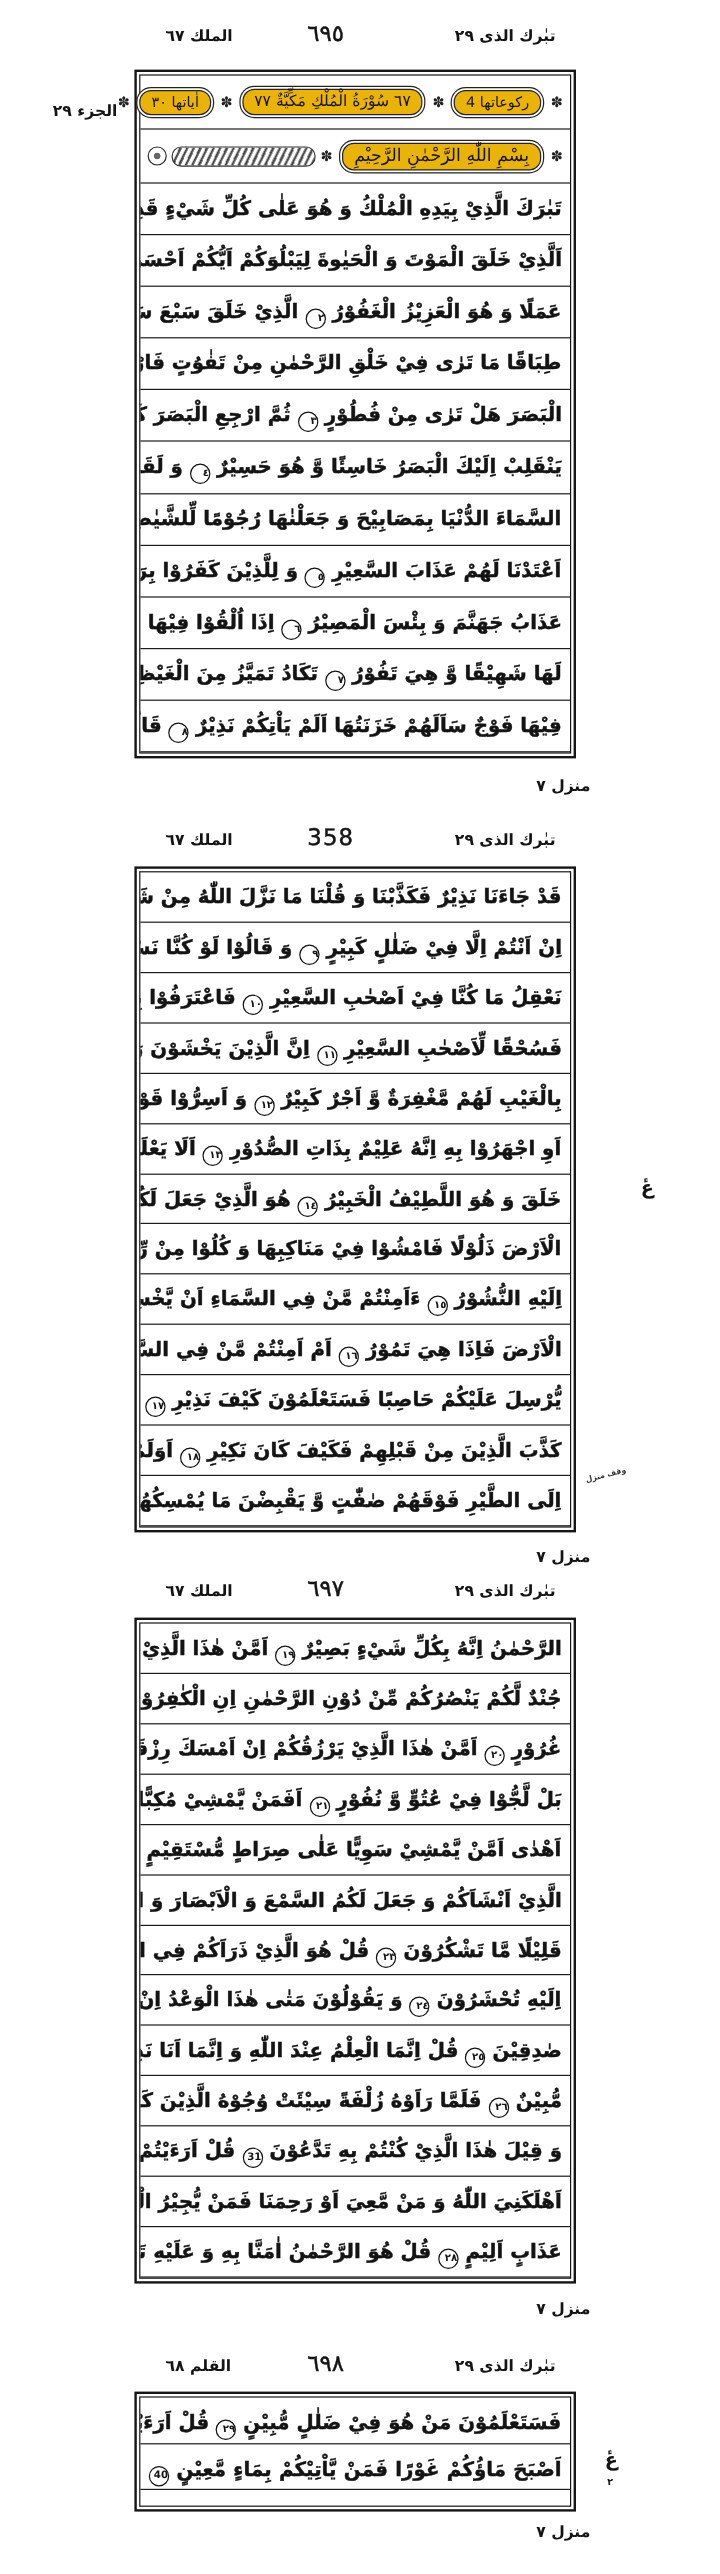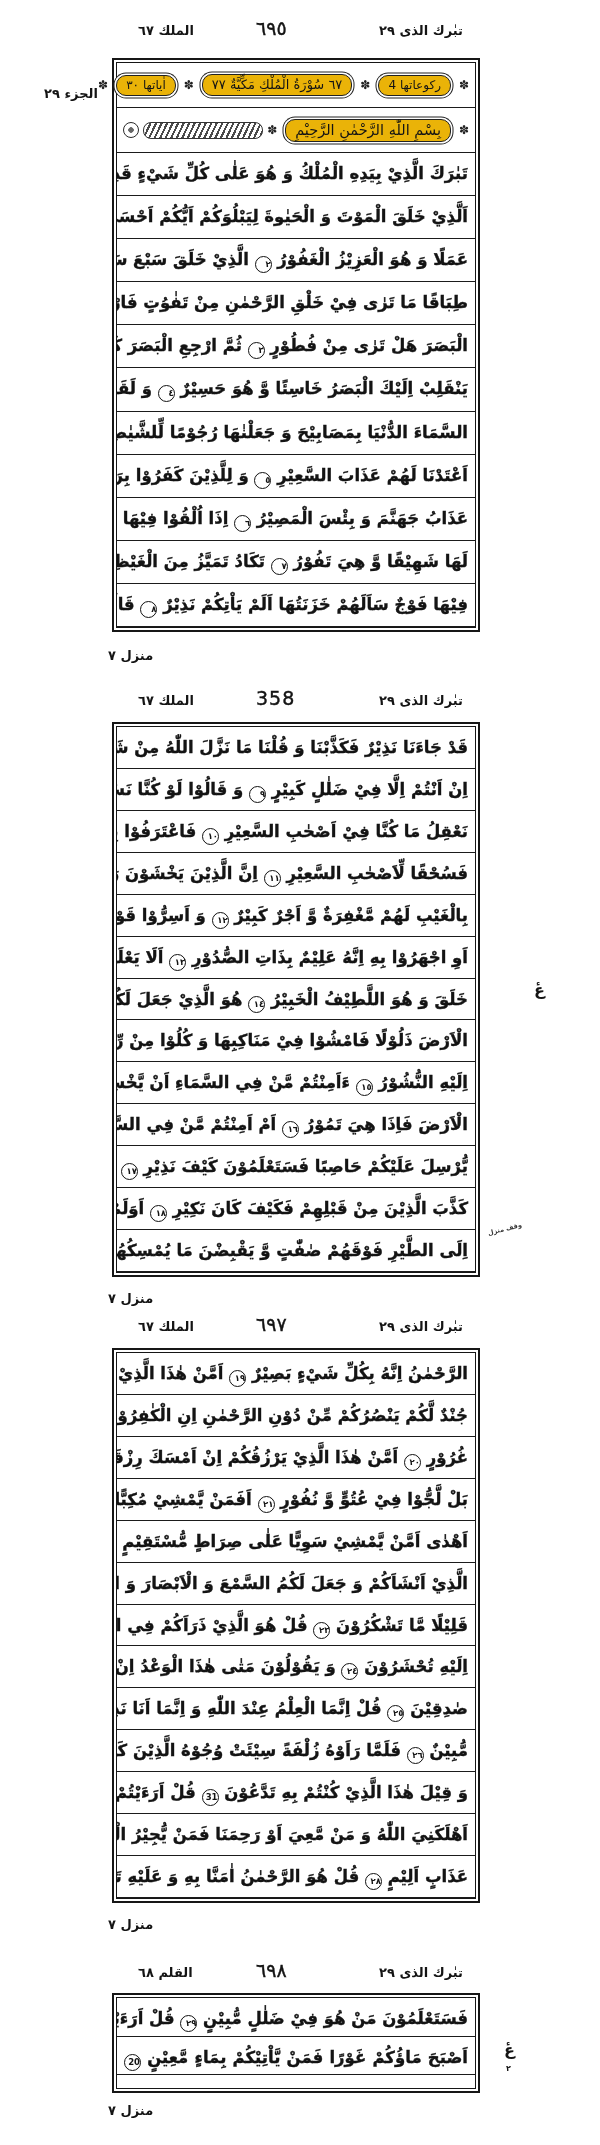--- a/index.html
+++ b/index.html
@@ -34,21 +34,21 @@
         font-weight:normal;white-space:nowrap;background:#eab308;
         box-shadow:0 0 0 1.5px #fff,0 0 0 2.5px #222;margin:0 4px;}
   .cart.title{flex:1;text-align:left;font-size:13px;}
   .orn{font-size:12px;color:#222;line-height:1;}
   .braid{flex:1;height:15px;border:1px solid #333;border-radius:8px;
          background:repeating-linear-gradient(115deg,#4a4a4a 0 2px,#ffffff 2px 5px);}
   .knot{width:14px;height:14px;border:1.5px solid #2a2a2a;border-radius:50%;flex:0 0 auto;
         background:radial-gradient(circle,#666 2.5px,#fff 3px);}
   .bcart{font-size:14.5px;}
   
-  .pf{position:absolute;left:108px;width:368px;text-align:left;font-size:13px;
+  .pf{position:absolute;left:124px;width:368px;text-align:right;font-size:13px;
       font-weight:bold;direction:rtl;}
   
   .mjuz{position:absolute;left:24px;top:86px;font-size:13px;font-weight:bold;direction:rtl;margin-left:20px;}
   .mruku{position:absolute;font-size:16px;font-weight:bold;direction:rtl;}
   .mruku-num{position:absolute;font-size:8px;font-weight:bold;direction:rtl;}
   .mnote{position:absolute;left:484px;top:1226px;width:42px;font-size:6.5px;line-height:7.5px;
          direction:rtl;text-align:center;transform:rotate(-14deg);color:#333;font-weight:bold;}
 </style>
 </head>
 <body>
@@ -161,21 +161,21 @@
   <div class="ph" style="top:1962px">
     <span class="side start">تبٰرك الذى ٢٩</span>
     <span class="pnum">٦٩٨</span>
     <span class="side end">القلم ٦٨</span>
   </div>
 
   <div class="pbox" style="top:1993px;height:100px">
     <div class="pbox-in">
       <div class="lines">
           <div class="qline">فَسَتَعْلَمُوْنَ مَنْ هُوَ فِيْ ضَلٰلٍ مُّبِيْنٍ <span class="ayah">٢٩</span> قُلْ اَرَءَيْتُمْ اِنْ</div>
-          <div class="qline">اَصْبَحَ مَاؤُكُمْ غَوْرًا فَمَنْ يَّاْتِيْكُمْ بِمَاءٍ مَّعِيْنٍ <span class="ayah">20</span></div>
+          <div class="qline">اَصْبَحَ مَاؤُكُمْ غَوْرًا فَمَنْ يَّاْتِيْكُمْ بِمَاءٍ مَّعِيْنٍ <span class="ayah">40</span></div>
         </div>
       <div class="tailspace"></div>
     </div>
   </div>
 
   <div class="mruku" style="left:504px;top:2040px">عٔ</div>
   <div class="mruku-num" style="left:506px;top:2064px">٢</div>
 
   <div class="pf" style="top:2103px">منزل ٧</div>
 

